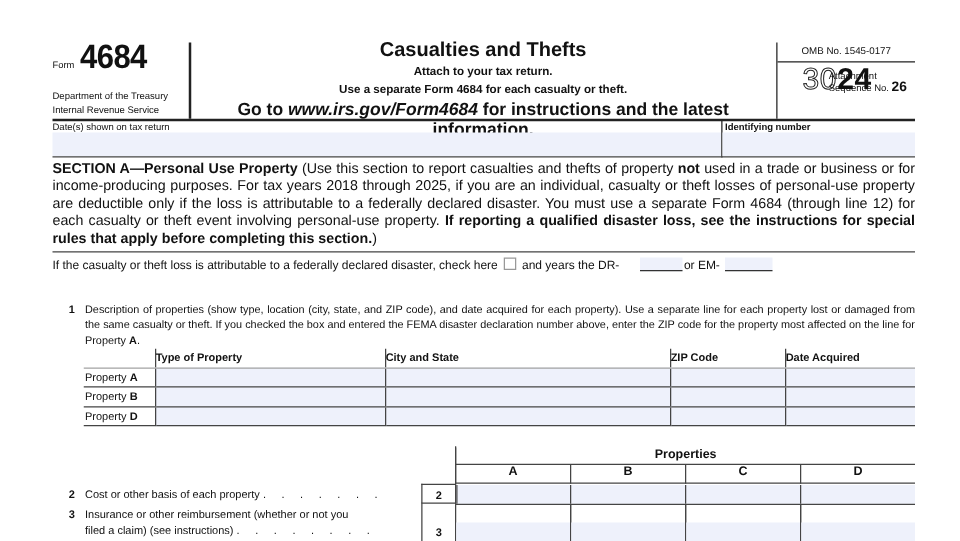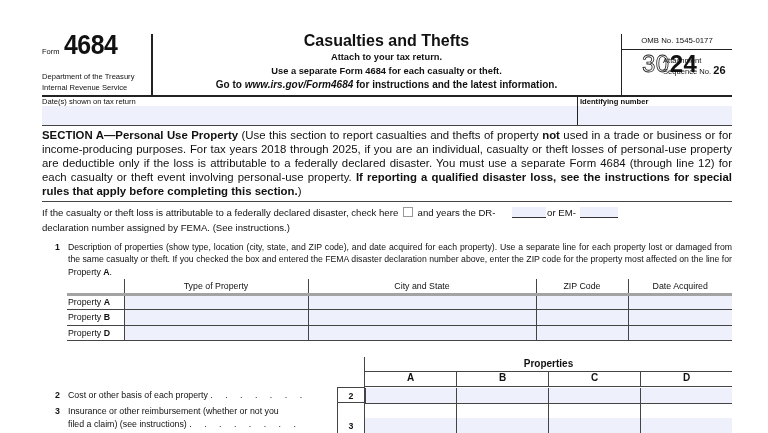--- a/index.html
+++ b/index.html
@@ -10,21 +10,21 @@
 
   
   .form-word { left: 42px; top: 47px; font-size: 7.5px; }
   .form-num { left: 64px; top: 30px; font-size: 27px; font-weight: 700; letter-spacing: -0.5px; transform: scaleX(0.92); transform-origin: left; }
   .dept { left: 42px; top: 72px; font-size: 7.6px; line-height: 10.5px; }
   .vline-left { left: 151px; top: 34px; width: 1.5px; height: 61px; background: #222; }
   .vline-right { left: 621px; top: 34px; width: 1px; height: 61px; background: #222; }
   .title { left: 152px; width: 469px; top: 32px; text-align: center; font-size: 16px; font-weight: 700; }
   .sub1 { left: 152px; width: 469px; top: 52px; text-align: center; font-size: 9.3px; font-weight: 700; }
   .sub2 { left: 152px; width: 469px; top: 66px; text-align: center; font-size: 9.3px; font-weight: 700; }
-  .sub3 { left: 152px; width: 469px; top: 79px; text-align: center; font-size: 10px; font-weight: 700; }
+  .sub3 { left: 152px; width: 469px; top: 79px; text-align: center; font-size: 14px; font-weight: 700; }
   .sub3 i { font-style: italic; }
   .omb { left: 622px; width: 110px; top: 36px; text-align: center; font-size: 7.8px; }
   .omb-line { left: 622px; top: 49px; width: 110px; height: 1px; background: #222; }
   .year { left: 642px; top: 50px; font-size: 24px; letter-spacing: 0.5px; }
   .year .outline { color: #fff; -webkit-text-stroke: 0.8px #222; font-weight: 400; }
   .year .bold { font-weight: 700; color: #111; }
   .attach { left: 636px; top: 57px; font-size: 7.6px; line-height: 8.5px; margin-left: 27px; }
   .attach b { font-size: 11px; }
   .hline-top { left: 42px; top: 95px; width: 690px; height: 1.5px; background: #222; }
 
@@ -43,21 +43,21 @@
   .disaster { left: 42px; top: 205px; width: 690px; font-size: 9.6px; line-height: 15px; }
   .chk { display: inline-block; width: 10px; height: 10px; border: 1px solid #999; vertical-align: -1px; background: #fff; margin: 0 2px; }
   .blank { display: inline-block; width: 34px; height: 11px; background: #eef1fb; border-bottom: 1px solid #333; vertical-align: -2px; margin: 0 1px; }
 
   .line1 { left: 55px; top: 241px; width: 677px; font-size: 8.7px; line-height: 12.3px; text-align: justify; }
   .line1 .num { position: absolute; left: 0; font-weight: 700; }
   .line1 .txt { margin-left: 13px; display: block; }
 
   
   .ptable { left: 67px; top: 279px; width: 665px; border-collapse: collapse; font-size: 8.8px; }
-  .ptable th { font-weight: 400; height: 15px; text-align: center; border-bottom: 3px solid #a3a3a3; }
+  .ptable th { font-weight: 700; height: 15px; text-align: left; border-bottom: 1px solid #a3a3a3; }
   .ptable td { height: 15.5px; border-bottom: 1px solid #444; }
   .ptable td.lbl { width: 57px; padding-left: 1px; white-space: nowrap; }
   .ptable td.c, .ptable th.c { border-left: 1px solid #444; }
   .ptable td.f { background: #eef1fb; }
   .props-head { left: 364px; top: 358px; width: 368px; height: 14px; text-align: center; font-size: 10px; font-weight: 700; border-bottom: 1px solid #444; border-left: 1px solid #444; }
   .col-head { top: 372px; height: 15px; text-align: center; font-size: 10px; font-weight: 700; border-bottom: 1px solid #444; border-left: 1px solid #444; }
   .row-cell { border-left: 1px solid #444; }
   .linenum-box { left: 337px; width: 27px; border-left: 1px solid #444; font-size: 8.8px; font-weight: 700; text-align: center; }
   .line2 { left: 55px; top: 390px; font-size: 8.8px; }
   .line3a { left: 55px; top: 406px; font-size: 8.8px; }
@@ -101,21 +101,20 @@
 <div class="abs secA"><b>SECTION A—Personal Use Property</b><span> (Use this section to report casualties and thefts of property </span><b>not</b><span> used in a trade or business or for income-producing purposes. For tax years 2018 through 2025, if you are an individual, casualty or theft losses of personal-use property are deductible only if the loss is attributable to a federally declared disaster. You must use a separate Form 4684 (through line 12) for each casualty or theft event involving personal-use property. </span><b>If reporting a qualified disaster loss, see the instructions for special rules that apply before completing this section.</b><span>)</span></div>
 <div class="abs hline-secA"></div>
 
 <div class="abs disaster">
   <span>If the casualty or theft loss is attributable to a federally declared disaster, check here</span>
   <span class="chk"></span>
   <span>and years the DR-</span>
   <span class="blank" style="width:34px;margin-left:14px"></span><span>or EM-</span>
   <span class="blank" style="width:38px"></span>
   <br>
-  <span>declaration number assigned by FEMA. (See instructions.)</span>
 </div>
 
 <div class="abs line1">
   <span class="num">1</span>
   <span class="txt"><span>Description of properties (show type, location (city, state, and ZIP code), and date acquired for each property). Use a separate line for each property lost or damaged from the same casualty or theft. If you checked the box and entered the FEMA disaster declaration number above, enter the ZIP code for the property most affected on the line for Property </span><b>A</b><span>.</span></span>
 </div>
 
 <table class="abs ptable">
   <thead>
     <tr>

